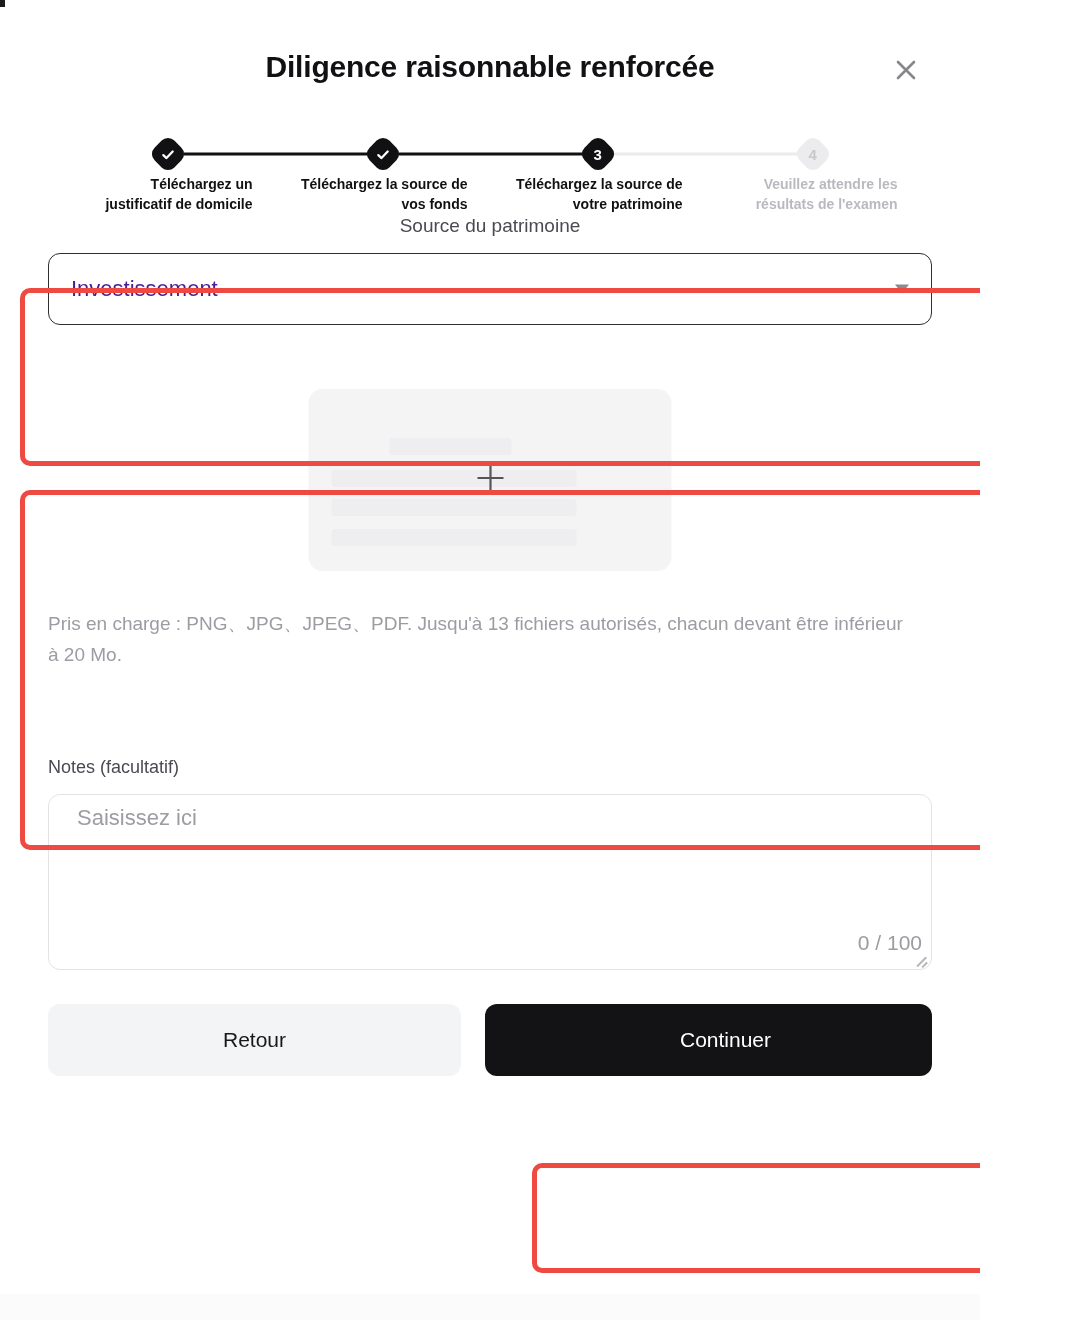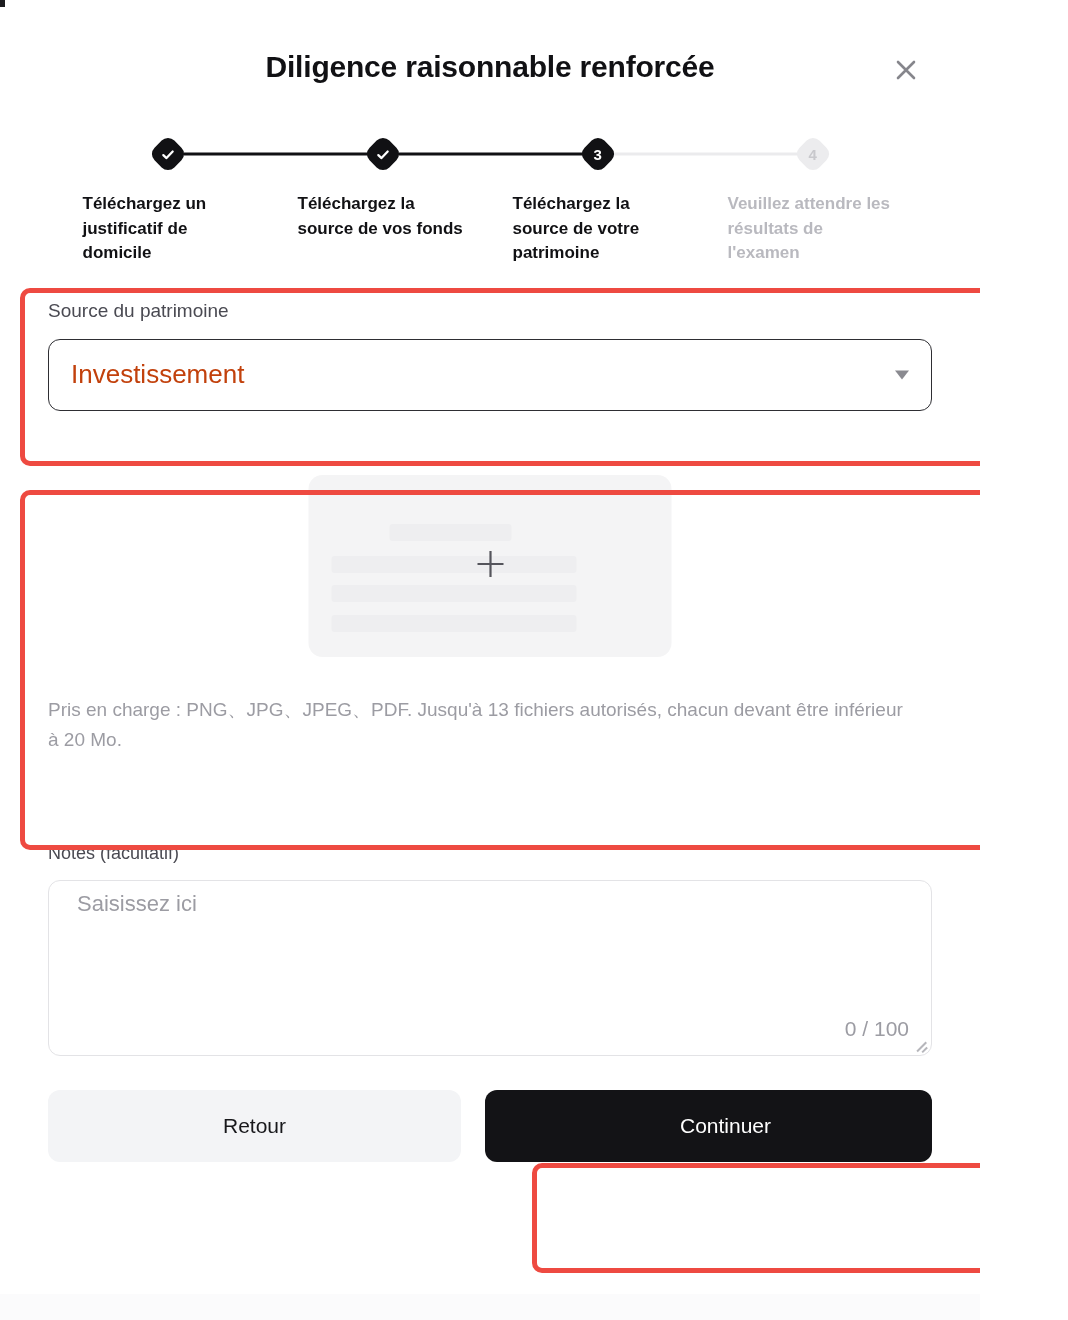--- a/index.html
+++ b/index.html
@@ -117,24 +117,24 @@
     top: 50%;
     height: 3px;
     transform: translateY(-50%);
     z-index: 1;
   }
   .connector.filled { background: #111114; }
   .connector.empty  { background: #ebebed; }
   .connector.right { left: calc(50% + 16px); right: -50%; }
 
   .step-label {
-    margin-top: 22px;
+    margin-top: 4px;
     width: 170px;
-    text-align: left;
-    font-size: 17px;
+    text-align: right;
+    font-size: 14px;
     font-weight: bold;
     line-height: 1.45;
     color: #111114;
   }
   .step.inactive .step-label { color: #b9b9bf; }
 
   
   .hl {
     position: absolute;
     border: 5px solid #ee4a41;
@@ -161,22 +161,22 @@
     height: 72px;
     border: 1.5px solid #2e2e33;
     border-radius: 12px;
     display: flex;
     align-items: center;
     padding: 0 22px;
     background: #ffffff;
     cursor: pointer;
   }
   .select-value {
-    font-size: 26px;
-    color: #c2410c;
+    font-size: 22px;
+    color: #4c1d95;
   }
   .select-caret {
     position: absolute;
     right: 22px;
     top: 50%;
     transform: translateY(-50%);
     width: 0; height: 0;
     border-left: 7px solid transparent;
     border-right: 7px solid transparent;
     border-top: 9px solid #8a8a90;
@@ -242,21 +242,21 @@
   }
   .notes-placeholder {
     position: absolute;
     left: 28px;
     top: 10px;
     font-size: 22px;
     color: #9c9ca3;
   }
   .char-counter {
     position: absolute;
-    right: 22px;
+    right: 9px;
     bottom: 14px;
     font-size: 21px;
     color: #9c9ca3;
   }
   .resize-grip {
     position: absolute;
     right: 3px;
     bottom: 3px;
     width: 14px;
     height: 14px;
@@ -354,21 +354,21 @@
           <span class="inner">4</span>
         </div>
       </div>
       <div class="step-label">Veuillez attendre les résultats de l'examen</div>
     </div>
 
   </div>
 
   <div class="content">
 
-    <div style="margin-top:34px;">
+    <div style="text-align:center;">
       <div class="field-label">Source du patrimoine</div>
       <div class="select-control">
         <span class="select-value">Investissement</span>
         <span class="select-caret"></span>
       </div>
     </div>
 
     <div class="dropzone">
       <div class="upload-card">
         <span class="sk sk1"></span>

